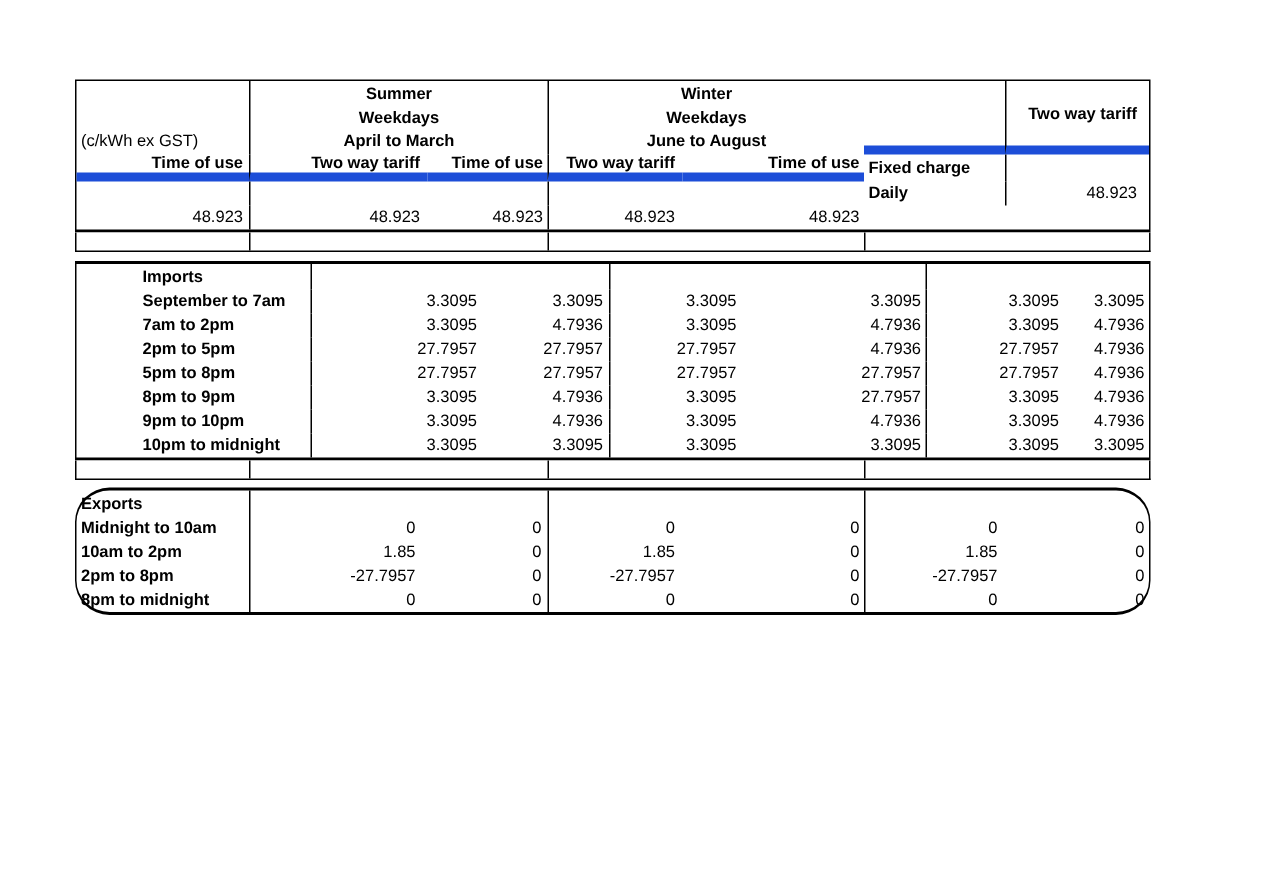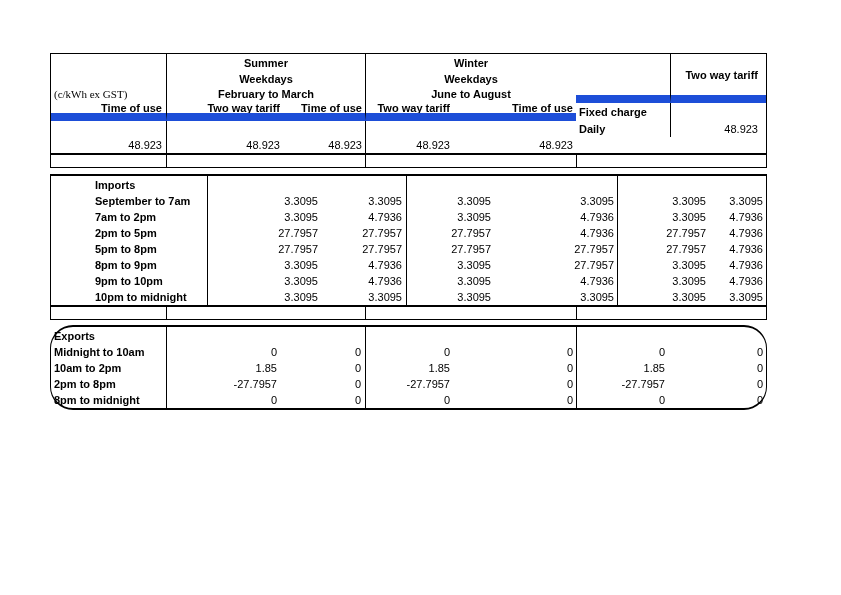--- a/index.html
+++ b/index.html
@@ -43,35 +43,35 @@
   .c5 { padding-right:3px; }
   .c6 { padding-right:5px; }
   .c7 { padding-right:3px; }
 
   .title {
     grid-column:span 2; font-weight:bold; text-align:center;
     display:flex; flex-direction:column; justify-content:flex-start;
     padding-top:2px; line-height:15.5px;
   }
 
-  .unit { align-items:flex-end; padding-left:3px; padding-bottom:3px;font-family:Liberation Serif, serif; }
-
-  .sub { font-weight:bold; border-bottom:8px solid #1d4ed8; }
+  .unit { align-items:flex-end; padding-left:3px; padding-bottom:3px; }
+
+  .sub { font-weight:bold; border-bottom:6px solid #1d4ed8; }
 </style>
 </head>
 <body>
 
 <div class="sheet">
 
   <div class="block grid blockA">
     <div class="cell unit">(c/kWh ex GST)</div>
     <div class="cell title gl">
       <span>Summer</span>
       <span>Weekdays</span>
-      <span>February to March</span>
+      <span>April to March</span>
     </div>
     <div class="cell title gl">
       <span>Winter</span>
       <span>Weekdays</span>
       <span>June to August</span>
     </div>
 
     <div class="cell sub"></div>
     <div class="cell sub num c2 gl">Two way tariff</div>
     <div class="cell sub num c3">Time of use</div>

